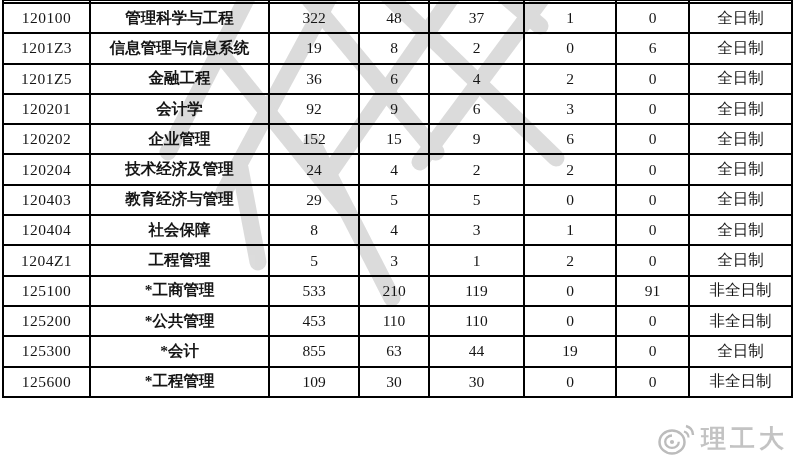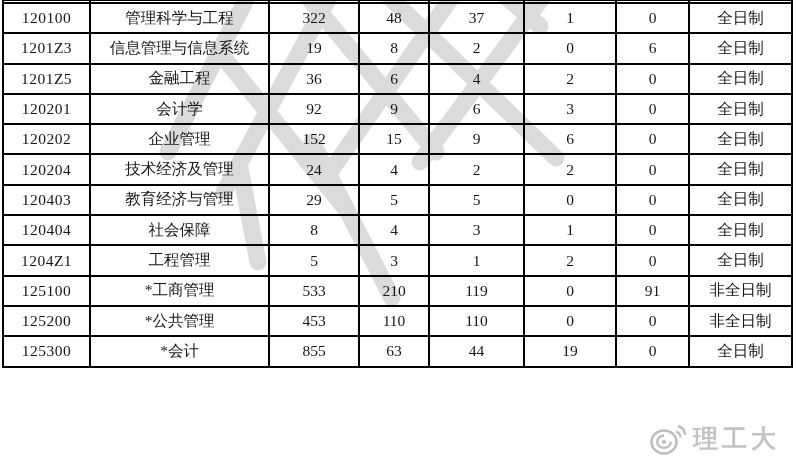--- a/index.html
+++ b/index.html
@@ -23,25 +23,25 @@
     border:2px solid #000;
     padding:0;
     height:28.3px;
     text-align:center;vertical-align:middle;
     font-size:15.5px;color:#151515;
     background:transparent;
     overflow:hidden;white-space:nowrap;
   }
   table.grid tr.sliver td{height:1px;border-top-width:1px;}
   td.code{font-size:15px;letter-spacing:0.5px;}
-  td.name{font-size:15.5px;}
+  td.name{font-size:15.5px;font-weight:bold;}
   
   .weibo{
     position:absolute;z-index:2;
-    right:16px;bottom:2px;
+    right:8px;bottom:2px;
     display:flex;align-items:center;
     pointer-events:none;
   }
   .weibo-text{
     font-size:25px;font-weight:bold;
     letter-spacing:4px;
     color:rgba(185,185,185,0.85);
     font-family:"Liberation Serif","DejaVu Serif",serif;
     line-height:30px;
   }
@@ -201,20 +201,30 @@
         <tr>
       <td class="code">125300</td>
       <td class="name">*会计</td>
       <td>855</td>
       <td>63</td>
       <td>44</td>
       <td>19</td>
       <td>0</td>
       <td>全日制</td>
     </tr>
+        <tr>
+      <td class="code">125600</td>
+      <td class="name">*工程管理</td>
+      <td>109</td>
+      <td>30</td>
+      <td>30</td>
+      <td>0</td>
+      <td>0</td>
+      <td>非全日制</td>
+    </tr>
       </tbody>
   </table>
 
   <div class="weibo">
     <svg width="42" height="36" viewBox="0 0 42 36" style="margin-right:4px;">
       <g stroke="#bcbcbc" fill="none">
         <path d="M31 5 q7 2 7 9" stroke-width="2.4"></path>
         <path d="M29 10.5 q4.5 1.5 4.5 6" stroke-width="2.1"></path>
         <ellipse cx="17" cy="21" rx="12.5" ry="11.5" stroke-width="2.5"></ellipse>
         <path d="M17 14.5 a6.8 6.2 0 1 0 6.8 6.2" stroke-width="2.3"></path>

